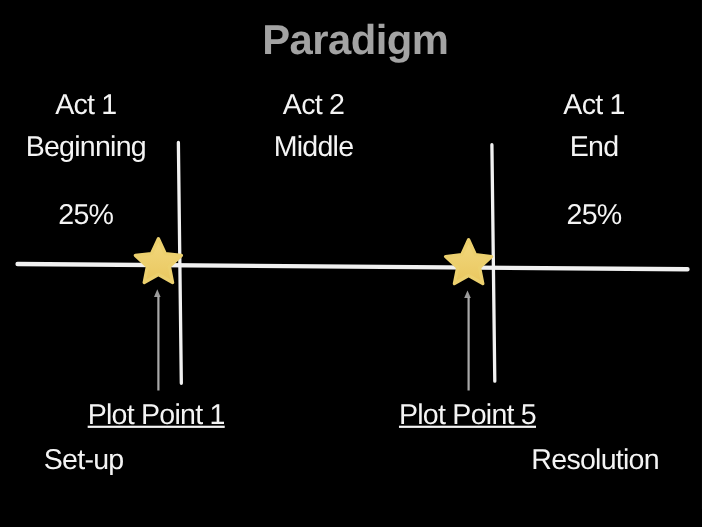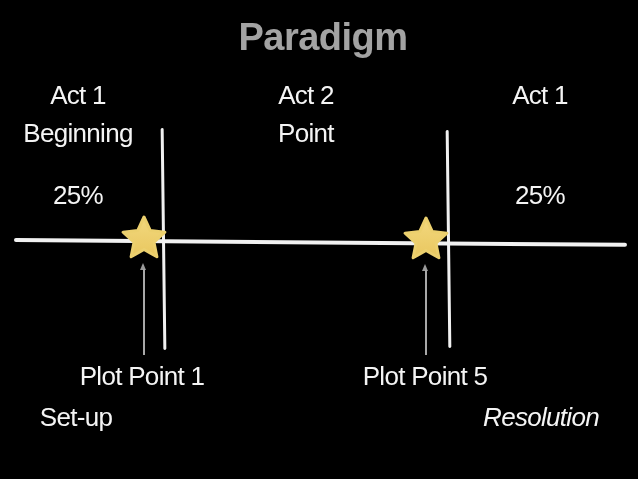--- a/index.html
+++ b/index.html
@@ -19,32 +19,32 @@
     margin-left:24px;
   }
   .lbl{
     position:absolute;
     text-align:center;
     font-size:26px;font-weight:400;letter-spacing:-0.7px;
     color:#f4f4f4;white-space:nowrap;
   }
   .col{width:160px;}
   .col-1{left:-2px;}
-  .col-2{left:226px;}
+  .col-2{left:205px;}
   .col-3{left:460px;}
   .row-act{top:80px;}
   .row-phase{top:118px;}
   .row-percent{top:180px;}
-  .row-plotpoint{top:361px;}
+  .row-plotpoint{top:361px;text-decoration:underline;}
   .row-stage{top:402px;}
   .pp-1{left:62px;width:160px;}
   .pp-2{left:345px;width:160px;}
   .stage-1{left:-4px;width:160px;}
   .stage-2{left:217px;width:160px;}
-  .stage-3{left:461px;width:160px;font-style:italic;}
+  .stage-3{left:461px;width:160px;}
   .hline{
     position:absolute;left:14px;top:238px;width:613px;height:3.5px;
     background:#f1f1f1;border-radius:2px;
     transform:rotate(0.45deg);transform-origin:left center;
   }
   .vline{
     position:absolute;width:3px;background:#f1f1f1;border-radius:2px;
     transform:rotate(-0.7deg);
   }
   .vline-1{left:162px;top:128px;height:222px;}
@@ -72,23 +72,24 @@
 
 <div class="slide">
 
   <div class="slide-title">Paradigm</div>
 
   <div class="lbl col col-1 row-act">Act 1</div>
   <div class="lbl col col-1 row-phase">Beginning</div>
   <div class="lbl col col-1 row-percent">25%</div>
 
   <div class="lbl col col-2 row-act">Act 2</div>
-  <div class="lbl col col-2 row-phase">Point</div>
+  <div class="lbl col col-2 row-phase">Middle</div>
 
   <div class="lbl col col-3 row-act">Act 1</div>
+  <div class="lbl col col-3 row-phase">End</div>
   <div class="lbl col col-3 row-percent">25%</div>
 
   <div class="hline"></div>
   <div class="vline vline-1"></div>
   <div class="vline vline-2"></div>
 
   <svg class="star star-1" viewBox="0 0 48 50">
     <defs>
       <linearGradient id="starGrad" x1="0" y1="0" x2="0" y2="1">
         <stop offset="0" stop-color="#f2d87e"></stop>

